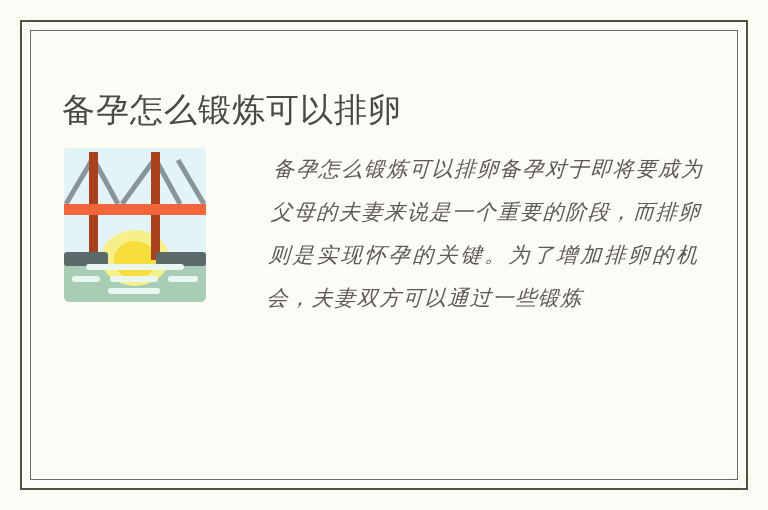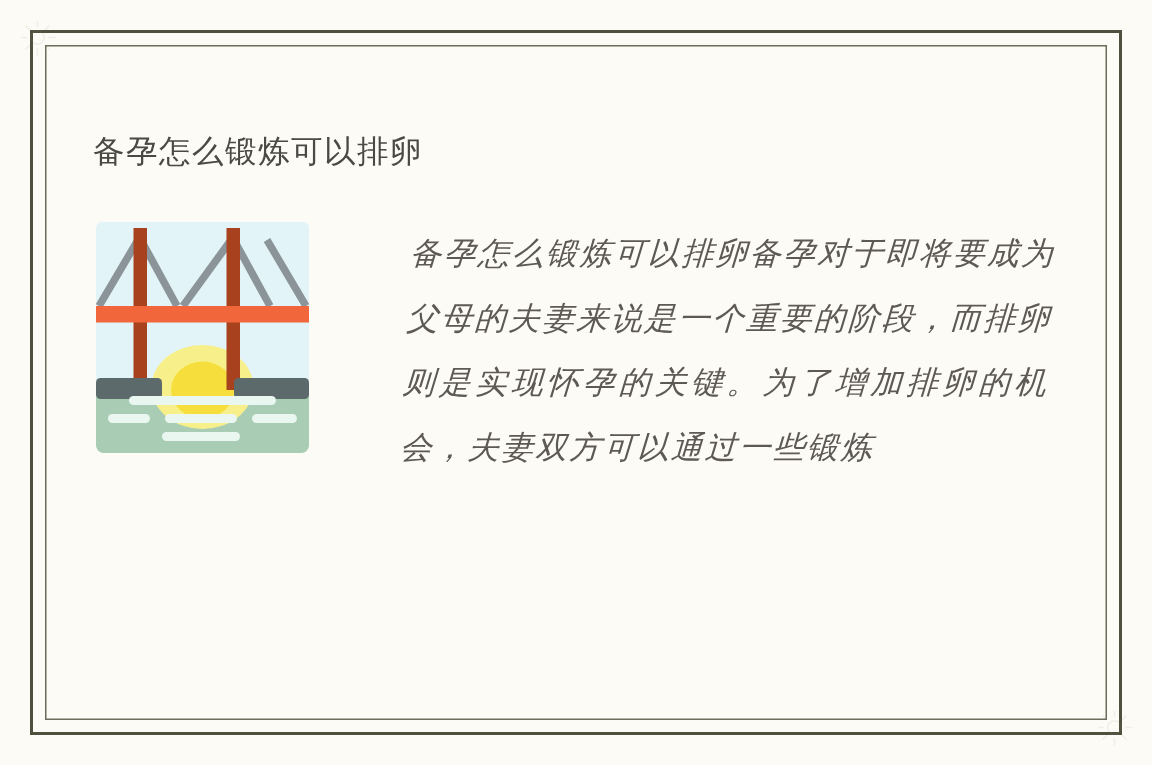--- a/index.html
+++ b/index.html
@@ -57,21 +57,21 @@
     top: 40px;
     width: 688px;
     height: 430px;
     box-sizing: border-box;
   }
 
   .page-title {
     position: absolute;
     left: 22px;
     top: 28px;
-    font-size: 21px;
+    font-size: 33px;
     line-height: 40px;
     color: #4A4A42;
     letter-spacing: 1px;
     font-weight: 400;
     white-space: nowrap;
   }
 
   .article-body {
     position: absolute;
     left: 24px;

